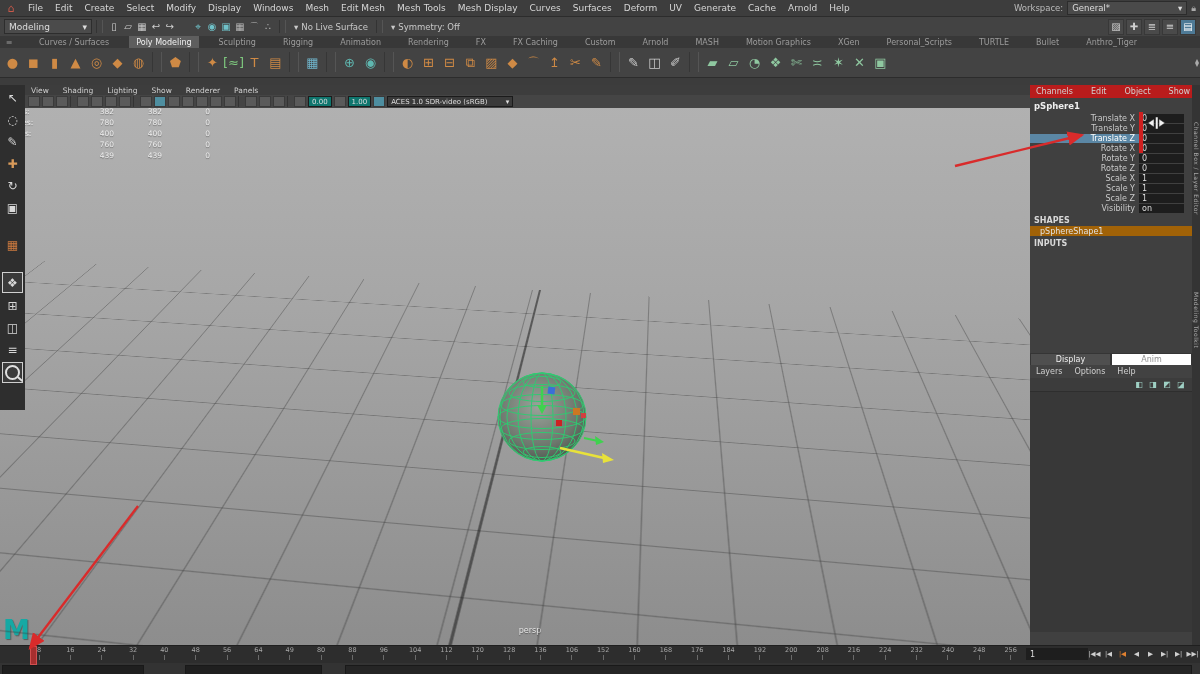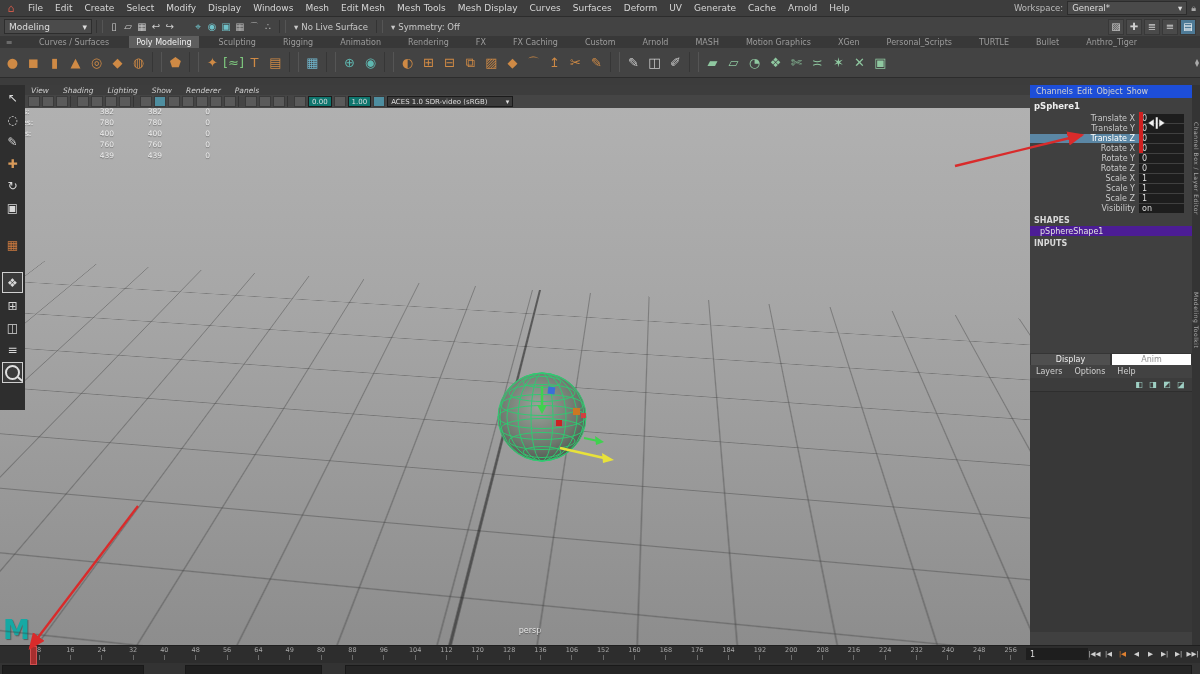--- a/index.html
+++ b/index.html
@@ -40,21 +40,21 @@
   .toolbox{left:0;top:85px;width:25px;height:322px;background:#2e2e2e;display:flex;flex-direction:column;
            align-items:center;padding-top:3px;gap:3px;z-index:5;}
   .tbi{width:19px;height:19px;display:flex;align-items:center;justify-content:center;font-size:12px;color:#d8d8d8;}
   .tbi.spacer{height:12px;}
   .tbi.boxed{border:1px solid #cfcfcf;background:#3a3a3a;}
   .mag{width:11px;height:11px;border:2px solid #e0e0e0;border-radius:50%;position:relative;}
   .mag:after{content:"";position:absolute;width:6px;height:2px;background:#e0e0e0;right:-5px;bottom:-2px;transform:rotate(40deg);}
   
   .viewport{left:0;top:85px;width:1030px;height:560px;overflow:hidden;background:linear-gradient(#b2b2b2,#a6a6a6 40%,#8d8d8d);}
   .panelbar{position:absolute;left:25px;top:0;width:1005px;height:10px;background:#3d3d3d;display:flex;
-            align-items:center;font-size:7.5px;color:#cfcfcf;gap:14px;padding-left:6px;z-index:4;font-style:italic;}
+            align-items:center;font-size:7.5px;color:#cfcfcf;gap:14px;padding-left:6px;z-index:4;}
   .vptoolbar{position:absolute;left:25px;top:10px;width:1005px;height:13px;background:#454545;display:flex;
              align-items:center;gap:2px;padding-left:3px;z-index:4;font-size:7px;}
   .vpt{width:10px;height:9px;background:#5a5a5a;border:1px solid #3a3a3a;}
   .vpt.teal{background:#4e8ea0;}
   .vpt.sep{width:4px;background:transparent;border:none;border-left:1px solid #333;height:11px;}
   .vpfield{background:#0f766e;border:1px solid #1b1b1b;color:#ddd;height:9px;display:flex;align-items:center;
            padding:0 3px;font-size:7px;}
   .aces{width:118px;justify-content:space-between;background:#3a3a3a;}
   .ground{position:absolute;left:-860px;top:205px;width:2800px;height:2600px;z-index:1;
     background:
@@ -67,30 +67,30 @@
   .hud .hrow{display:flex;height:11px;align-items:center;}
   .hud .hl{width:58px;}
   .hud .hc{width:48px;text-align:right;}
   .persp{position:absolute;left:490px;top:541px;width:80px;text-align:center;z-index:3;font-size:8px;
          color:#e6e6e6;text-shadow:0 1px 1px rgba(0,0,0,.4);}
   .mlogo{position:absolute;left:3px;top:531px;z-index:3;font-size:27px;font-weight:bold;color:#15a9a4;
          text-shadow:1px 1px 1px rgba(0,0,0,.35);line-height:1;}
   .spherewrap{position:absolute;left:488px;top:277px;z-index:2;}
   
   .rightpanel{left:1030px;top:85px;width:162px;height:560px;background:#404040;font-size:8px;z-index:4;}
-  .cbmenu{display:flex;gap:4px;padding:2px 0 2px 6px;color:#d0d0d0;font-size:8px;background:#1d4ed8;}
+  .cbmenu{display:flex;gap:18px;padding:2px 0 2px 6px;color:#d0d0d0;font-size:8px;background:#b91c1c;}
   .objname{padding:3px 0 2px 4px;color:#eee;font-weight:bold;font-size:8.5px;}
   .chrow{display:flex;align-items:center;height:10px;}
   .chrow .chl{flex:1;text-align:right;padding-right:4px;color:#c9c9c9;white-space:nowrap;}
   .chrow .chv{width:42px;height:9px;background:#1d1d1d;color:#ddd;padding-left:3px;margin-right:8px;
               display:flex;align-items:center;}
   .chrow.selected .chl{background:#5b87a5;color:#fff;}
   .secthead{padding:3px 0 1px 4px;color:#d8d8d8;font-weight:bold;font-size:8px;}
   .nodrow{height:10px;display:flex;align-items:center;padding-left:10px;color:#e2e2e2;}
-  .nodrow.hl{background:#4c1d95;}
+  .nodrow.hl{background:#a16207;}
   .layered{position:absolute;left:0;top:268px;width:162px;}
   .ltabs{display:flex;background:#353535;height:12px;align-items:flex-end;}
   .ltab{flex:1;text-align:center;height:11px;line-height:11px;background:#ffffff;color:#8e8e8e;margin:0 1px;}
   .ltab.active{background:#4f4f4f;color:#eee;}
   .lmenu{display:flex;gap:12px;padding:2px 0 2px 6px;color:#cfcfcf;background:#424242;}
   .licons{display:flex;justify-content:flex-end;gap:4px;padding:2px 6px;background:#3c3c3c;}
   .lic{width:10px;height:9px;display:flex;align-items:center;justify-content:center;font-size:8px;color:#9fd0c4;}
   .layerarea{height:240px;background:#383838;border-top:1px solid #2e2e2e;}
   .sidestrip{left:1192px;top:85px;width:8px;height:560px;background:#343434;z-index:4;}
   .vtab{position:absolute;left:0;width:8px;color:#a8a8a8;font-size:6px;writing-mode:vertical-rl;

